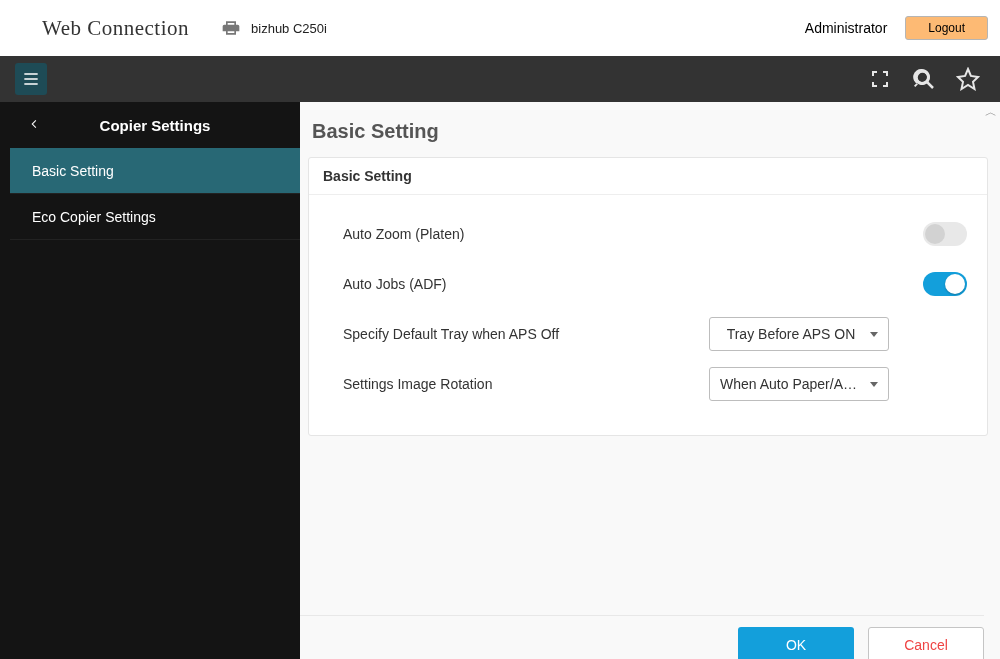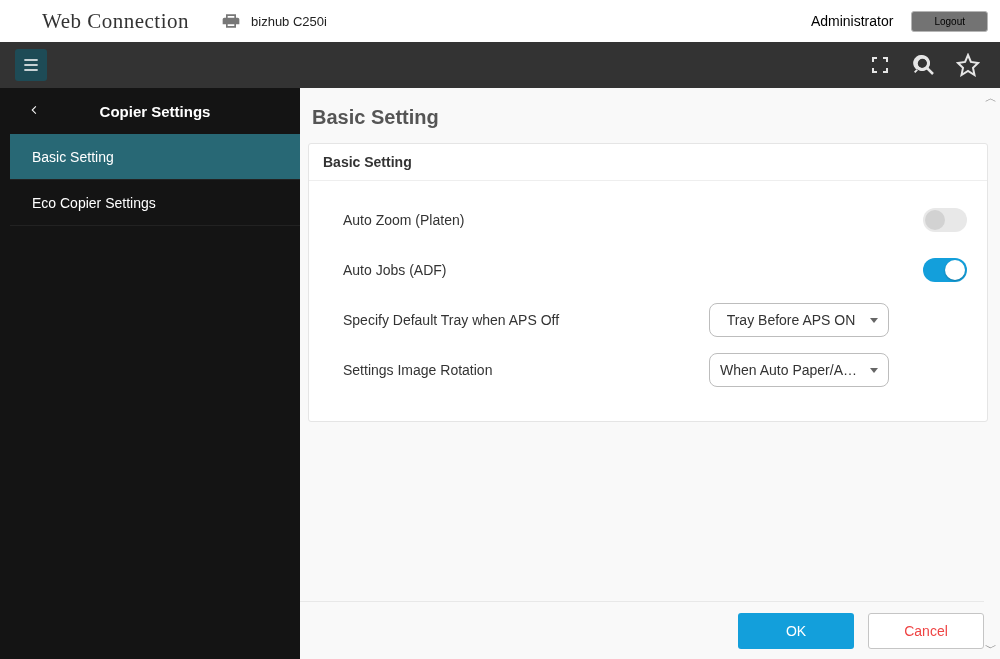--- a/index.html
+++ b/index.html
@@ -1,26 +1,26 @@
 <!DOCTYPE html>
 <html><head>
 <meta charset="utf-8">
 <style>
   * { box-sizing: border-box; margin: 0; padding: 0; }
   body { font-family: Arial, Helvetica, sans-serif; font-size: 14px; color: #333; background: #fff; width: 1000px; height: 659px; overflow: hidden; position: relative; }
 
   
-  .top-header { height: 42px; display: flex; align-items: center; padding: 0 12px; background: #fff; }
+  .top-header { height: 56px; display: flex; align-items: center; padding: 0 12px; background: #fff; }
   .logo-text { font-family: "Times New Roman", serif; font-size: 21px; font-weight: 400; letter-spacing: 0.5px; margin-left: 30px; }
   .printer-block { display: flex; align-items: center; margin-left: 30px; }
   .printer-icon { width: 24px; height: 20px; margin-right: 8px; }
   .printer-name { font-size: 13px; color: #222; }
   .spacer { flex: 1; }
   .admin-text { font-size: 14px; color: #000; margin-right: 18px; }
-  .logout-btn { border: 1px solid #b5b5b5; background: #737373; padding: 4px 22px; font-size: 10px; border-radius: 3px; cursor: pointer; }
+  .logout-btn { border: 1px solid #b5b5b5; background: #fdba74; padding: 4px 22px; font-size: 12px; border-radius: 3px; cursor: pointer; }
 
   
   .dark-bar { height: 46px; background: #333333; display: flex; align-items: center; padding: 0 10px; }
   .menu-button { width: 32px; height: 32px; background: #1e4b56; border-radius: 3px; display: flex; align-items: center; justify-content: center; cursor: pointer; margin-left: 5px;}
   .menu-button svg { stroke: #fff; }
   .dark-bar .spacer { flex: 1; }
   .toolbar-icon { width: 44px; height: 46px; display: flex; align-items: center; justify-content: center; cursor: pointer; }
   .toolbar-icon svg { fill: #e6e6e6; }
 
   
@@ -46,21 +46,21 @@
 
   
   .toggle { width: 44px; height: 24px; border-radius: 12px; background: #e5e5e5; position: relative; cursor: pointer; margin-left: auto; margin-right: 2px;}
   .toggle-knob { width: 20px; height: 20px; border-radius: 50%; background: #fff; box-shadow: 0 1px 2px rgba(0,0,0,0.25); position: absolute; top: 2px; left: 2px; transition: left 0.2s; }
   .toggle.off .toggle-knob { left: 2px; background: #d2d2d2; box-shadow:none;}
   .toggle.off { background:#e8e8e8;}
   .toggle.on { background: #139fdb; }
   .toggle.on .toggle-knob { left: 22px; background:#fff;}
 
   
-  .select { margin-left: auto; width: 180px; height: 34px; border: 1px solid #bdbdbd; border-radius: 8px; background: #fff; display: flex; align-items: center; padding: 0 10px; cursor: pointer; position: relative; margin-right:80px;}
+  .select { margin-left: auto; width: 180px; height: 34px; border: 1px solid #bdbdbd; border-radius: 3px; background: #fff; display: flex; align-items: center; padding: 0 10px; cursor: pointer; position: relative; margin-right:80px;}
   .select-label { flex: 1; font-size: 14px; color: #333; white-space: nowrap; overflow: hidden; text-overflow: ellipsis; text-align:center;}
   .select-caret { width: 0; height: 0; border-left: 4px solid transparent; border-right: 4px solid transparent; border-top: 5px solid #666; margin-left: 8px; }
 
   
   .footer { position: absolute; bottom: 0; right: 16px; left: 0; height: 58px; display: flex; align-items: center; justify-content: flex-end; background:transparent; border-top: 1px solid #e8e8e8; background:#f9f9f9;}
   .btn { min-width: 116px; height: 36px; border-radius: 3px; font-size: 14px; cursor: pointer; border: 1px solid transparent; }
   .btn-primary { background: #139fdb; color: #fff; margin-right: 14px; }
   .btn-secondary { background: #fff; border: 1px solid #c5c5c5; color: #ef4444; }
 
   

